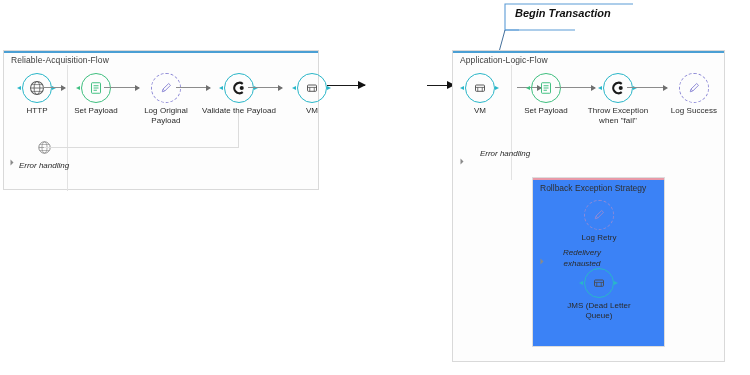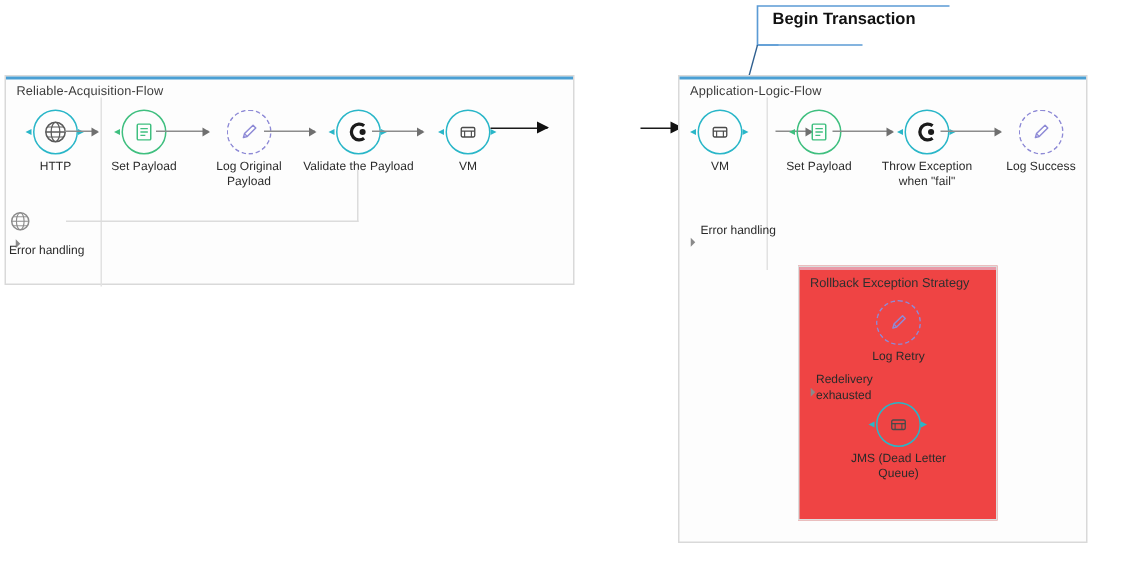--- a/index.html
+++ b/index.html
@@ -21,21 +21,21 @@
   .flow-box .topline{
     position:absolute;left:0;top:0;height:2px;width:100%;
     background:#4a9fd4;
   }
   .flow-title{
     position:absolute;top:4px;left:7px;
     font-size:8.5px;color:#3b3b3b;letter-spacing:.1px;
     white-space:nowrap;
   }
 
-  #flow-left{left:3px;top:50px;width:380px;height:140px;}
+  #flow-left{left:3px;top:50px;width:316px;height:140px;}
   #flow-right{left:452px;top:50px;width:273px;height:312px;}
 
   
   .vsep{position:absolute;width:1px;background:#e2e2e2;}
 
   
   .node{position:absolute;width:74px;text-align:center;}
   .node .ring{
     position:relative;width:30px;height:30px;margin:0 auto;
     border-radius:50%;
@@ -87,45 +87,45 @@
     border:1.6px solid #1d1d1d;border-radius:50%;
     background:#e2e2e2;box-sizing:border-box;
   }
   #queue .qlabel{
     position:absolute;left:0;top:0;width:62px;height:36px;
     display:flex;align-items:center;justify-content:center;
     font-size:10.5px;color:#151515;
   }
 
   
-  .err-group{position:absolute;width:76px;}
+  .err-group{position:absolute;width:76px;text-align:center;font-style:italic;}
   .err-group .gicon{width:15px;height:15px;margin:0 auto;}
   .err-label{font-size:8px;line-height:10.5px;color:#2a2a2a;margin-top:2px;}
   .tri{
     position:absolute;width:0;height:0;
     border-left:3px solid transparent;border-right:3px solid transparent;
     border-top:3.5px solid #8a8a8a;
   }
   .err-line{position:absolute;background:#dcdcdc;}
 
   
   #rollback{
     position:absolute;left:531px;top:176px;width:133px;height:170px;
-    background:#ef4444;border:1px solid #ddd;box-sizing:border-box;
+    background:#3b82f6;border:1px solid #ddd;box-sizing:border-box;
   }
   #rollback .topline{position:absolute;left:0;top:0;height:2px;width:100%;background:#e99aa8;}
   #rollback .rb-title{
     position:absolute;top:5px;left:7px;font-size:8.5px;color:#2f2f2f;white-space:nowrap;
   }
 
   
   #callout{position:absolute;left:497px;top:2px;}
   #callout .ctext{
     position:absolute;left:18px;top:5px;
-    font-size:11px;font-weight:bold;color:#111;white-space:nowrap;
+    font-size:11px;font-weight:bold;color:#111;white-space:nowrap;font-style:italic;
   }
   .callout-svg{position:absolute;left:0;top:0;}
 </style>
 </head>
 <body>
 
 <div class="canvas">
 
   <div class="flow-box" id="flow-left">
     <div class="topline"></div>

